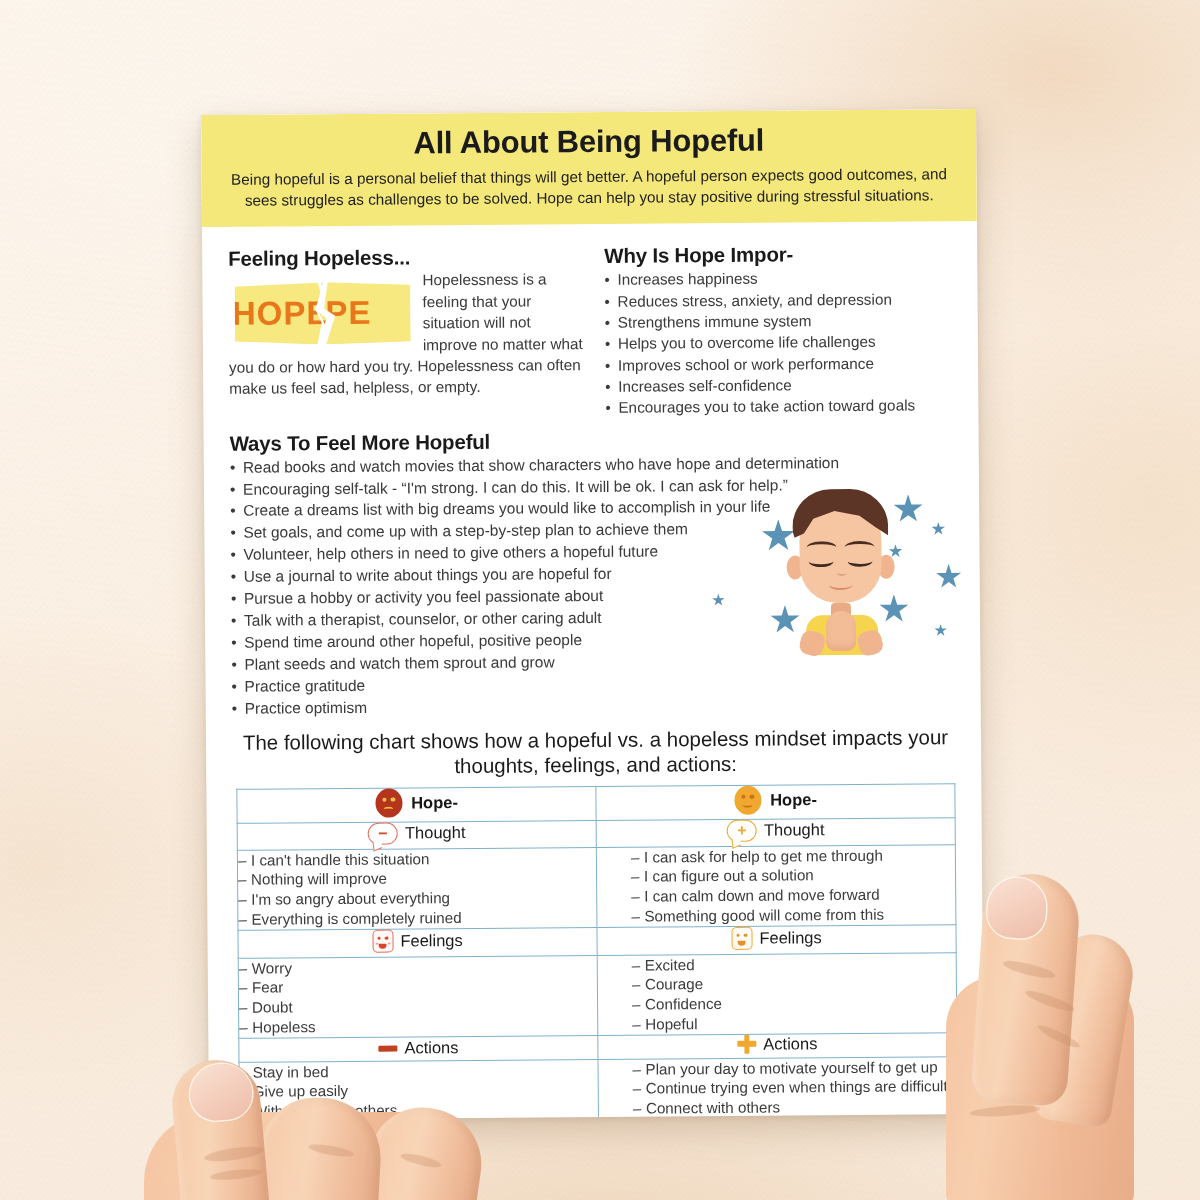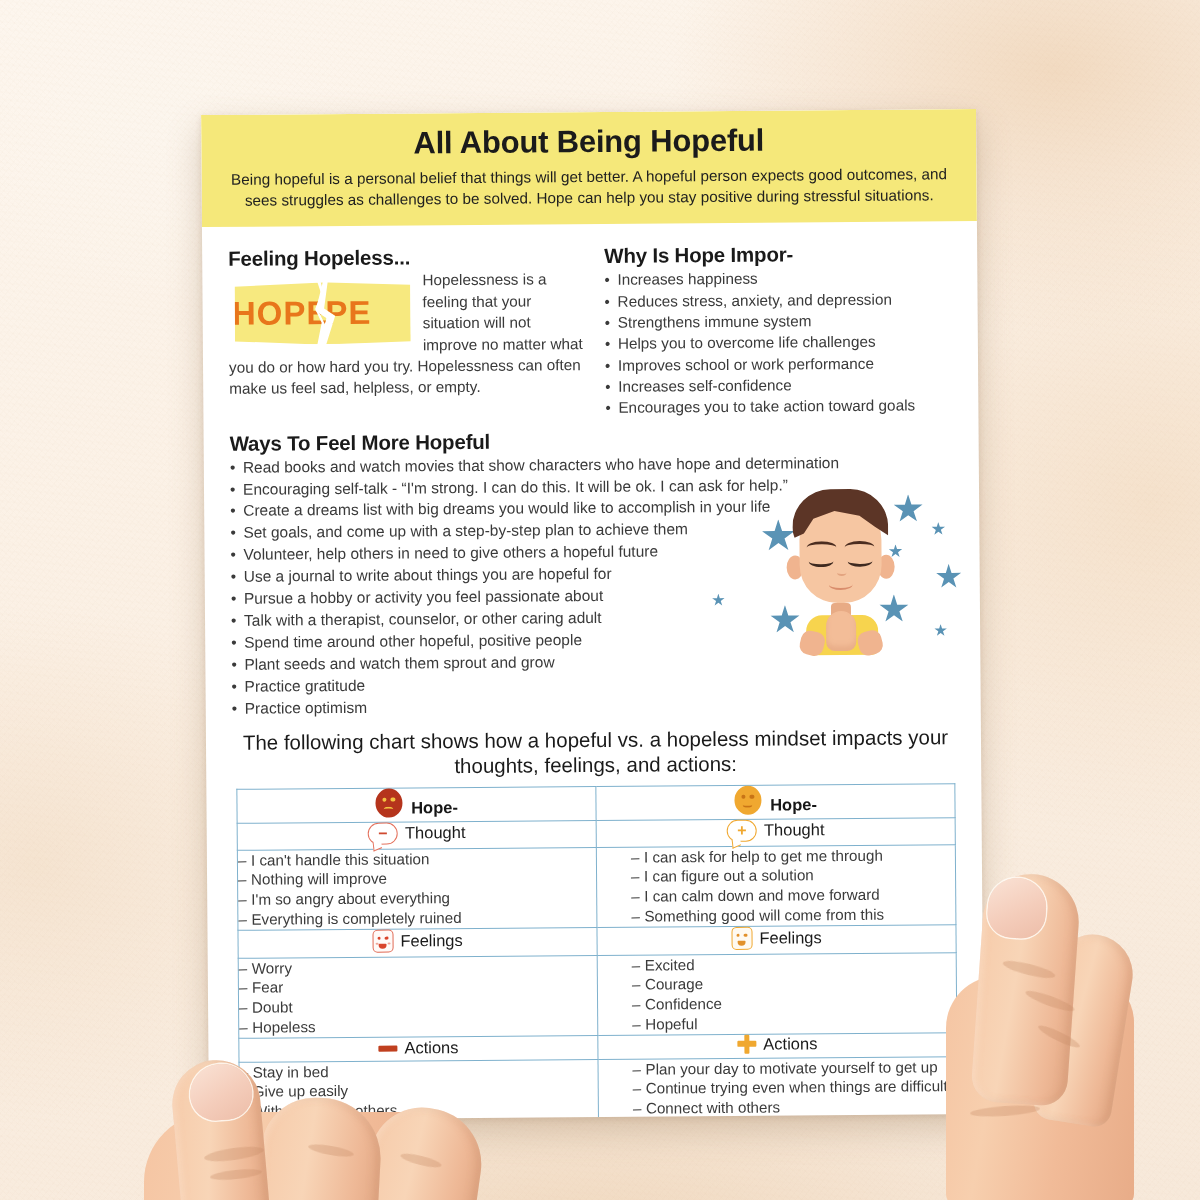--- a/index.html
+++ b/index.html
@@ -250,21 +250,21 @@
   }
   table.cmp td {
     border: 1.6px solid #7fb1cd;
     vertical-align: top;
     padding: 0;
   }
   .head-cell {
     text-align: center;
     padding: 16px 8px 17px;
   }
-  .head-inner { display: inline-flex; align-items: flex-end; gap: 9px; }
+  .head-inner { display: inline-flex; align-items: center; gap: 9px; }
   .head-lbl { font-size: 16.5px; font-weight: 700; color: #161616; }
 
   .face {
     width: 27px; height: 29px; border-radius: 50%;
     position: relative; flex: none;
   }
   .face.neg { background: #b5341c; }
   .face.pos { background: #f0a830; }
   .face .e {
     position: absolute; top: 9px; width: 4.2px; height: 4.6px; border-radius: 50%;

